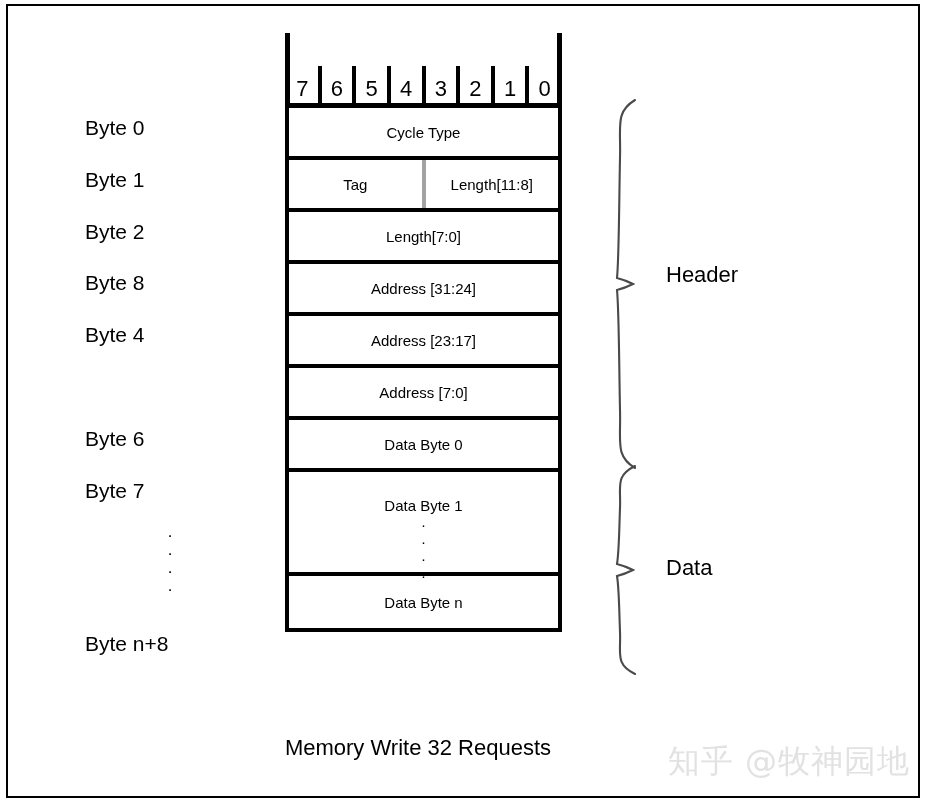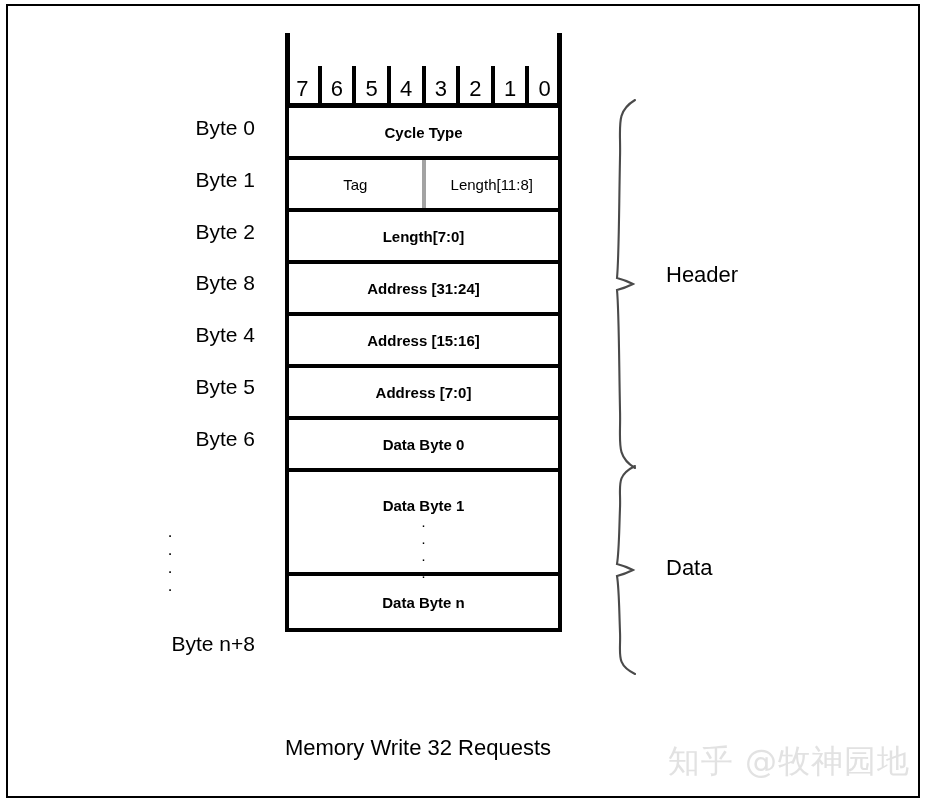--- a/index.html
+++ b/index.html
@@ -118,38 +118,37 @@
     flex: 1 1 0;
     height: 100%;
     display: flex;
     align-items: center;
     justify-content: center;
     font-size: 15px;
     box-sizing: border-box;
   }
   .half.right { border-left: 4px solid #a3a3a3; }
 
-  .cell-label { display: block; width: 100%; text-align: center; font-weight: bold; }
+  .cell-label { display: block; width: 100%; text-align: center; }
 
   .vdots-inner {
     width: 100%;
     text-align: center;
     font-size: 15px;
     line-height: 17px;
     letter-spacing: 0;
     margin-top: 2px;
     color: #000;
   }
   .vdots-inner span { display: block; }
 
   
   .byte-label {
     position: absolute;
     width: 170px;
-    text-align: right;
     font-size: 21px;
     line-height: 1;
     left: 85px;
     color: #000;
   }
 
   .byte-dots {
     position: absolute;
     left: 85px;
     width: 170px;
@@ -230,22 +229,22 @@
           <span>0</span>
         </div>
     </div>
   </div>
 
   <div class="byte-label" style="top:117px">Byte 0</div>
   <div class="byte-label" style="top:169px">Byte 1</div>
   <div class="byte-label" style="top:221px">Byte 2</div>
   <div class="byte-label" style="top:272px">Byte 8</div>
   <div class="byte-label" style="top:324px">Byte 4</div>
-  <div class="byte-label" style="top:376px">Byte 5</div>
   <div class="byte-label" style="top:428px">Byte 6</div>
+  <div class="byte-label" style="top:480px">Byte 7</div>
 
   <div class="byte-dots" style="top:527px">
     <span>·</span>
     <span>·</span>
     <span>·</span>
     <span>·</span>
   </div>
 
   <div class="byte-label" style="top:633px">Byte n+8</div>
 
@@ -266,21 +265,21 @@
 
     <div class="prow">
       <span class="cell-label">Length[7:0]</span>
     </div>
 
     <div class="prow">
       <span class="cell-label">Address [31:24]</span>
     </div>
 
     <div class="prow">
-      <span class="cell-label">Address [15:16]</span>
+      <span class="cell-label">Address [23:17]</span>
     </div>
 
 
     <div class="prow">
       <span class="cell-label">Address [7:0]</span>
     </div>
 
     <div class="prow">
       <span class="cell-label">Data Byte 0</span>
     </div>

